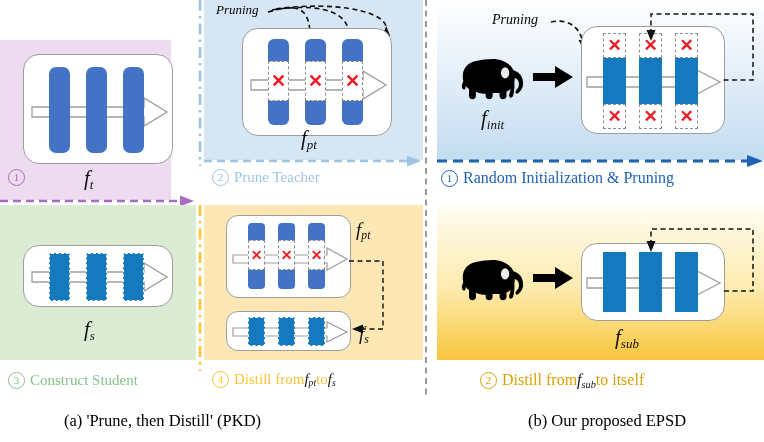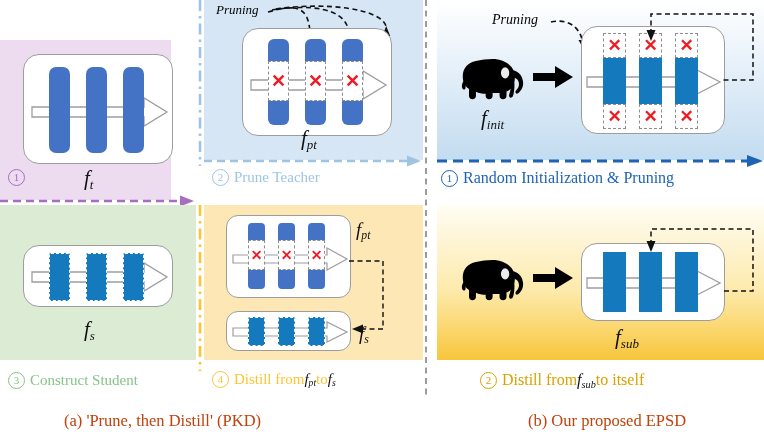--- a/index.html
+++ b/index.html
@@ -33,21 +33,21 @@
 
   .steprow{position:absolute;display:flex;align-items:center;white-space:nowrap;}
   .stepnum{display:inline-flex;align-items:center;justify-content:center;
            border:1.3px solid currentColor;border-radius:50%;
            width:15px;height:15px;font-size:11px;line-height:1;
            font-family:"Liberation Serif",serif;margin-right:5px;}
   .steptext{font-size:15px;font-family:"Liberation Serif",serif;}
   .steptext .sub{font-size:.64em;vertical-align:-0.26em;font-style:italic;}
   .italic{font-style:italic;}
 
-  .caption{position:absolute;font-size:16.5px;color:#c2410c;
+  .caption{position:absolute;font-size:16.5px;color:#000000;
            font-family:"Liberation Serif",serif;white-space:nowrap;}
 
   .pruning-label{position:absolute;font-style:italic;font-size:13px;color:#000;
                  font-family:"Liberation Serif",serif;}
 
   .vdiv{position:absolute;}
 
   svg{overflow:visible;}
 </style>
 </head>

